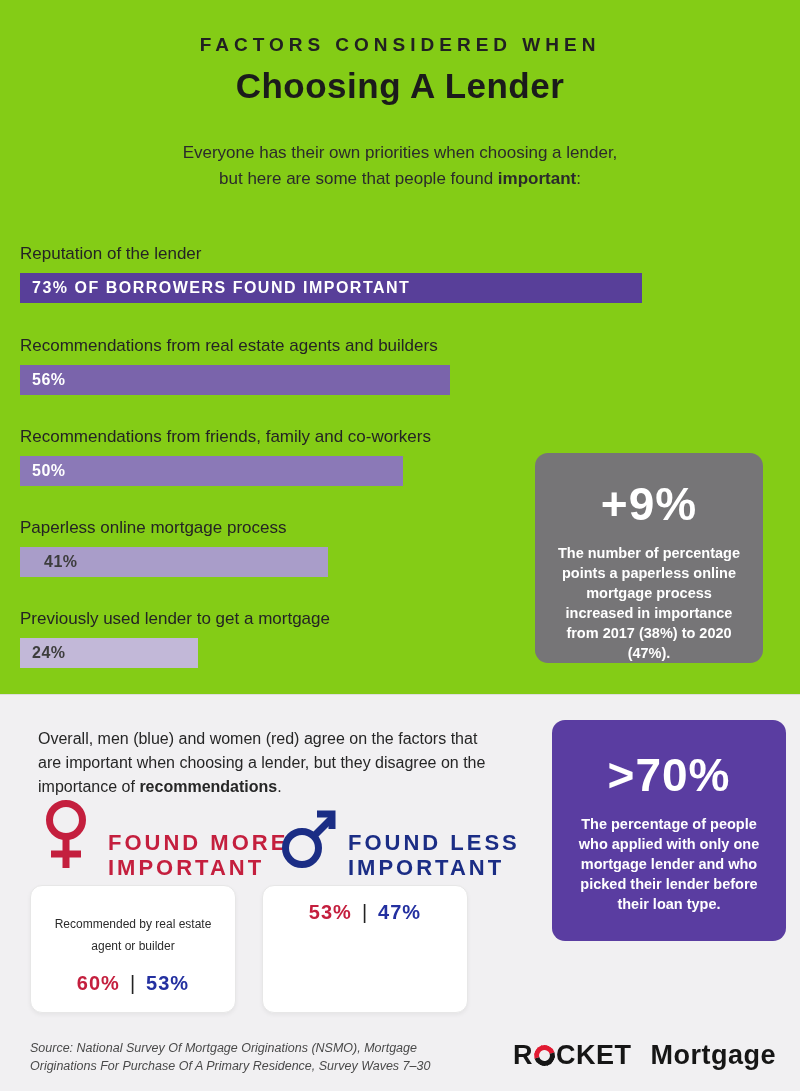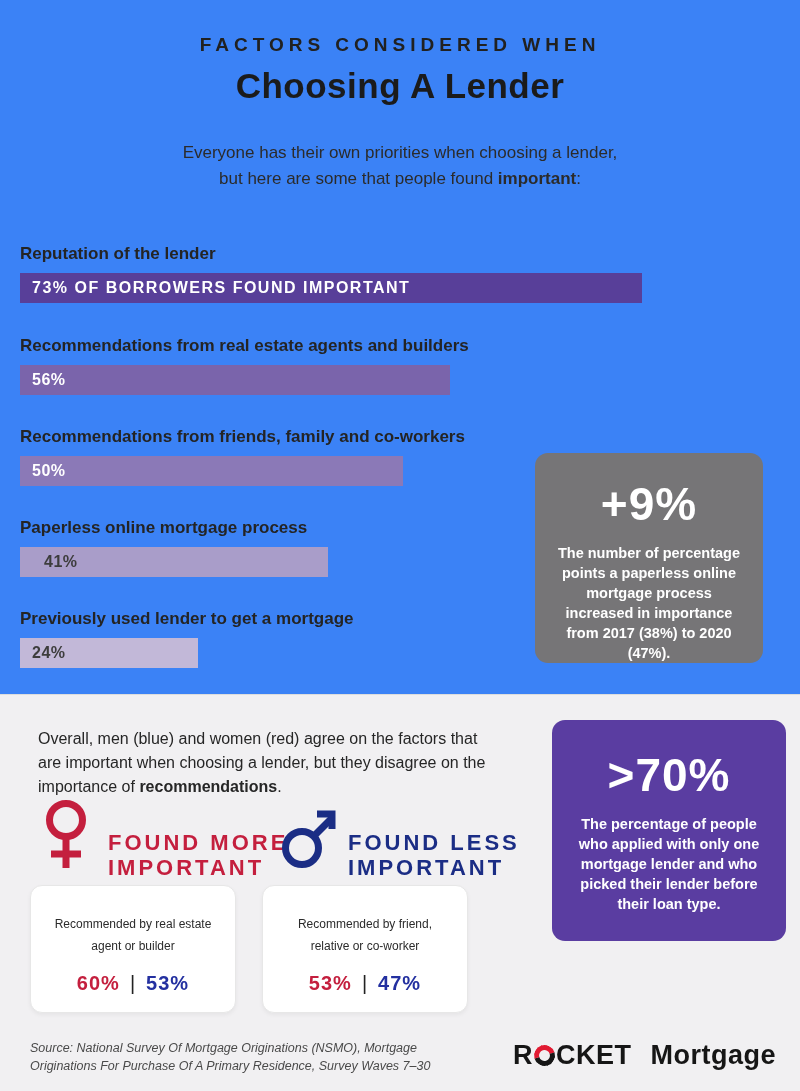--- a/index.html
+++ b/index.html
@@ -2,21 +2,21 @@
 <html><head>
 <meta charset="utf-8">
 <style>
   * { margin: 0; padding: 0; box-sizing: border-box; }
   html, body { background: #e8e8e8; }
   .page {
     position: relative;
     width: 800px;
     height: 1091px;
     margin: 0 auto;
-    background: #3b82f6;
+    background: #84cc16;
     font-family: "Liberation Sans", sans-serif;
     color: #262626;
     overflow: hidden;
   }
   
   .kicker {
     position: absolute; top: 34px; left: 0; width: 100%;
     text-align: center; font-size: 19px; font-weight: 600;
     letter-spacing: 5px; color: #212121;
   }
@@ -25,21 +25,21 @@
     text-align: center; font-size: 35px; font-weight: 800; color: #1b1b1b;
     letter-spacing: 0.5px;
   }
   .subtitle {
     position: absolute; top: 140px; left: 0; width: 100%;
     text-align: center; font-size: 17px; line-height: 26px; color: #2b2b2b;
   }
   .subtitle b { font-weight: 700; }
   
   .bar-group { position: absolute; left: 20px; }
-  .bar-label { font-size: 17px; font-weight: 700; color: #242424; }
+  .bar-label { font-size: 17px; font-weight: 400; color: #242424; }
   .bar-fill {
     height: 30px; line-height: 30px; margin-top: 9px;
     font-size: 16px; font-weight: 700; padding-left: 12px;
     letter-spacing: 0.5px; white-space: nowrap; overflow: hidden;
   }
   .bar-fill.wide-track { letter-spacing: 1.5px; }
   
   .callout {
     position: absolute; border-radius: 13px; color: #ffffff; text-align: center;
   }
@@ -166,21 +166,20 @@
       <div>IMPORTANT</div>
     </div>
 
     <div class="stat-card card-1">
       <div class="card-title">Recommended by real estate agent or builder</div>
       <div class="card-values">
         <span class="val-female">60%</span><span class="val-sep">|</span><span class="val-male">53%</span>
       </div>
     </div>
     <div class="stat-card card-2">
-      <div class="card-title">Recommended by friend, relative or co-worker</div>
       <div class="card-values">
         <span class="val-female">53%</span><span class="val-sep">|</span><span class="val-male">47%</span>
       </div>
     </div>
 
     <div class="source">
       <div>Source: National Survey Of Mortgage Originations (NSMO), Mortgage</div>
       <div>Originations For Purchase Of A Primary Residence, Survey Waves 7–30</div>
     </div>
 

